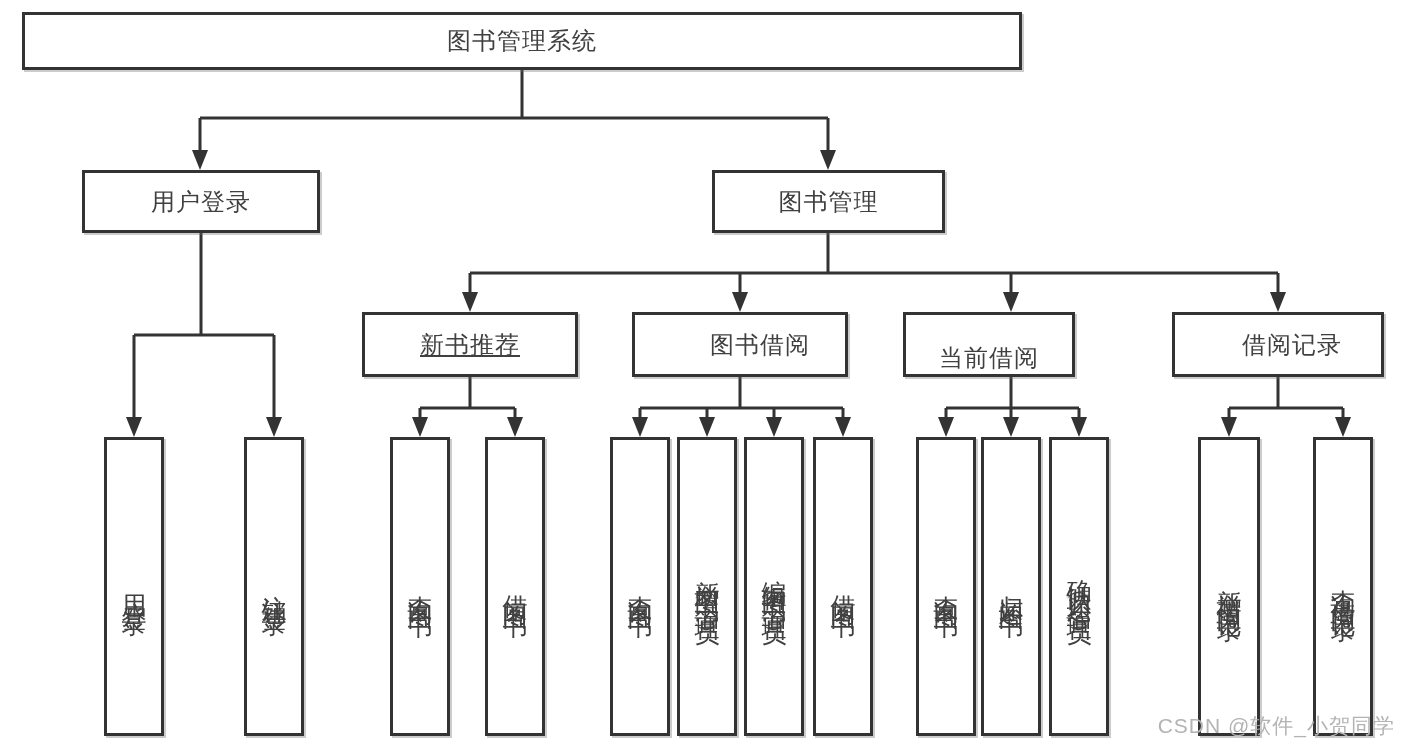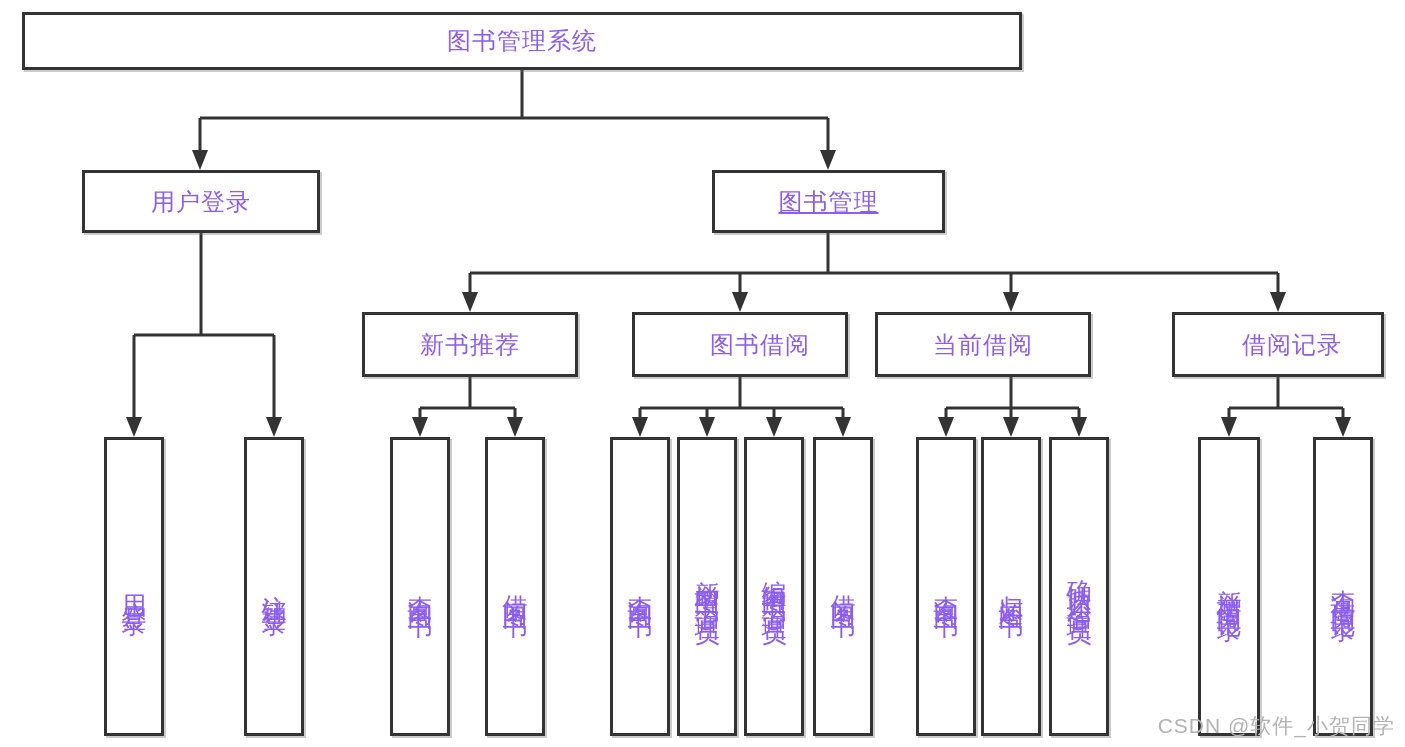--- a/index.html
+++ b/index.html
@@ -24,45 +24,45 @@
   }
   .node {
     position: absolute;
     box-sizing: border-box;
     background: #ffffff;
     border: 3px solid #333333;
     box-shadow: 2px 2px 0 rgba(110,110,110,0.35);
     display: flex;
     align-items: center;
     justify-content: center;
-    color: #8b5cf6;
+    color: #404040;
     z-index: 2;
   }
   .hlabel {
     font-size: 24px;
     letter-spacing: 1px;
     white-space: nowrap;
   }
   .leaf .vlabel {
     writing-mode: vertical-rl;
     text-orientation: mixed;
     font-size: 25px;
     letter-spacing: 6px;
     line-height: 1;
     white-space: nowrap;
   }
   
   #nd-root   { left: 22px;   top: 12px;  width: 1000px; height: 58px; }
   
   #nd-login  { left: 82px;   top: 170px; width: 238px;  height: 63px; }
-  #nd-mgmt   { left: 712px;  top: 170px; width: 233px;  height: 63px; text-decoration: underline; }
+  #nd-mgmt   { left: 712px;  top: 170px; width: 233px;  height: 63px; }
   
-  #nd-newbk  { left: 362px;  top: 312px; width: 216px;  height: 65px; }
+  #nd-newbk  { left: 362px;  top: 312px; width: 216px;  height: 65px; text-decoration: underline; }
   #nd-borrow { left: 632px;  top: 312px; width: 216px;  height: 65px; padding-left: 40px; }
-  #nd-curr   { left: 875px;  top: 312px; width: 216px;  height: 65px; }
+  #nd-curr   { left: 903px;  top: 312px; width: 172px;  height: 65px; align-items: flex-end; }
   #nd-rec    { left: 1172px; top: 312px; width: 212px;  height: 65px; padding-left: 28px; }
   
   .leaf { top: 437px; height: 299px; width: 60px; }
   #lf-0  { left: 104px; }
   #lf-1  { left: 244px; }
   #lf-2  { left: 390px; }
   #lf-3  { left: 485px; }
   #lf-4  { left: 610px; }
   #lf-5  { left: 677px; }
   #lf-6  { left: 744px; }

